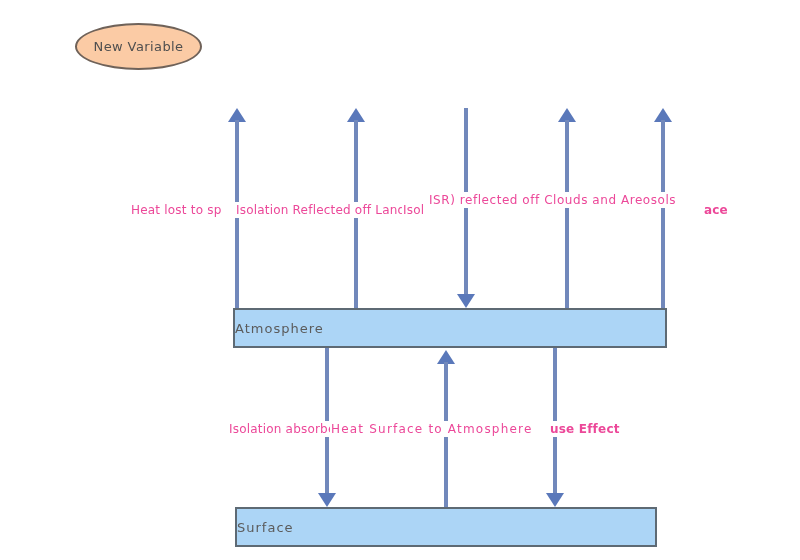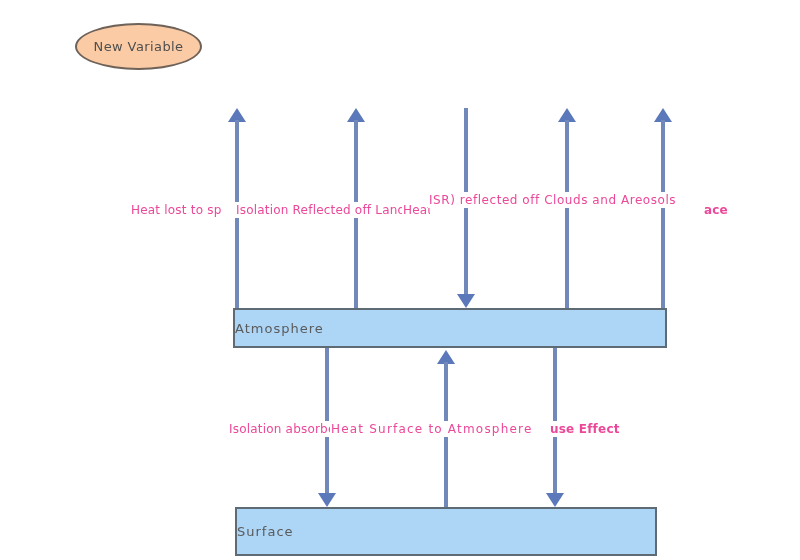--- a/index.html
+++ b/index.html
@@ -14,21 +14,21 @@
     display:flex;align-items:center;justify-content:center;box-sizing:border-box;
   }
   .ellipse span{font-size:13px;color:#4F4F4F;letter-spacing:0.4px;white-space:nowrap;}
   
   .box{
     position:absolute;background:#ACD5F6;border:2px solid #5E6A74;box-sizing:border-box;
     display:flex;align-items:center;justify-content:flex-start;z-index:2;
   }
   .box span{font-size:13px;color:#5B5B5B;letter-spacing:1px;}
   .box.atmosphere{left:233px;top:308px;width:434px;height:40px;}
-  .box.surface{left:235px;top:507px;width:422px;height:49px;}
+  .box.surface{left:235px;top:507px;width:422px;height:40px;}
   
   .arrow{position:absolute;width:18px;z-index:1;}
   .arrow .shaft{position:absolute;left:7px;width:4px;background:#7188BB;}
   .arrow.up .shaft{top:12px;bottom:0;}
   .arrow.down .shaft{top:0;bottom:12px;}
   .arrow .head{position:absolute;left:0;width:0;height:0;border-left:9px solid transparent;border-right:9px solid transparent;}
   .arrow.up .head{top:0;border-bottom:14px solid #5A78BA;}
   .arrow.down .head{bottom:0;border-top:14px solid #5A78BA;}
   
   .flabel{
@@ -82,21 +82,21 @@
 
   <div class="box atmosphere">
     <span>Atmosphere</span>
   </div>
   <div class="box surface">
     <span>Surface</span>
   </div>
 
   <span class="flabel" style="left:130px;top:202px;z-index:4;max-width:104px;">Heat lost to sp</span>
   <span class="flabel" style="left:235px;top:202px;z-index:5;max-width:166px;">Isolation Reflected off Land</span>
-  <span class="flabel" style="left:402px;top:202px;z-index:6;max-width:26px;">Heat</span>
+  <span class="flabel" style="left:402px;top:202px;z-index:6;max-width:26px;">Isol</span>
   <span class="flabel" style="left:428px;top:192px;z-index:7;max-width:274px;letter-spacing:0.55px;">ISR) reflected off Clouds and Areosols</span>
   <span class="flabel" style="left:703px;top:202px;z-index:8;font-weight:bold;">ace</span>
 
   <span class="flabel" style="left:228px;top:421px;z-index:4;max-width:101px;">Isolation absorbe</span>
   <span class="flabel" style="left:330px;top:421px;z-index:5;max-width:218px;letter-spacing:1.2px;">Heat Surface to Atmosphere</span>
   <span class="flabel" style="left:549px;top:421px;z-index:6;font-weight:bold;">use Effect</span>
 
 </div>
 
 </body></html>

